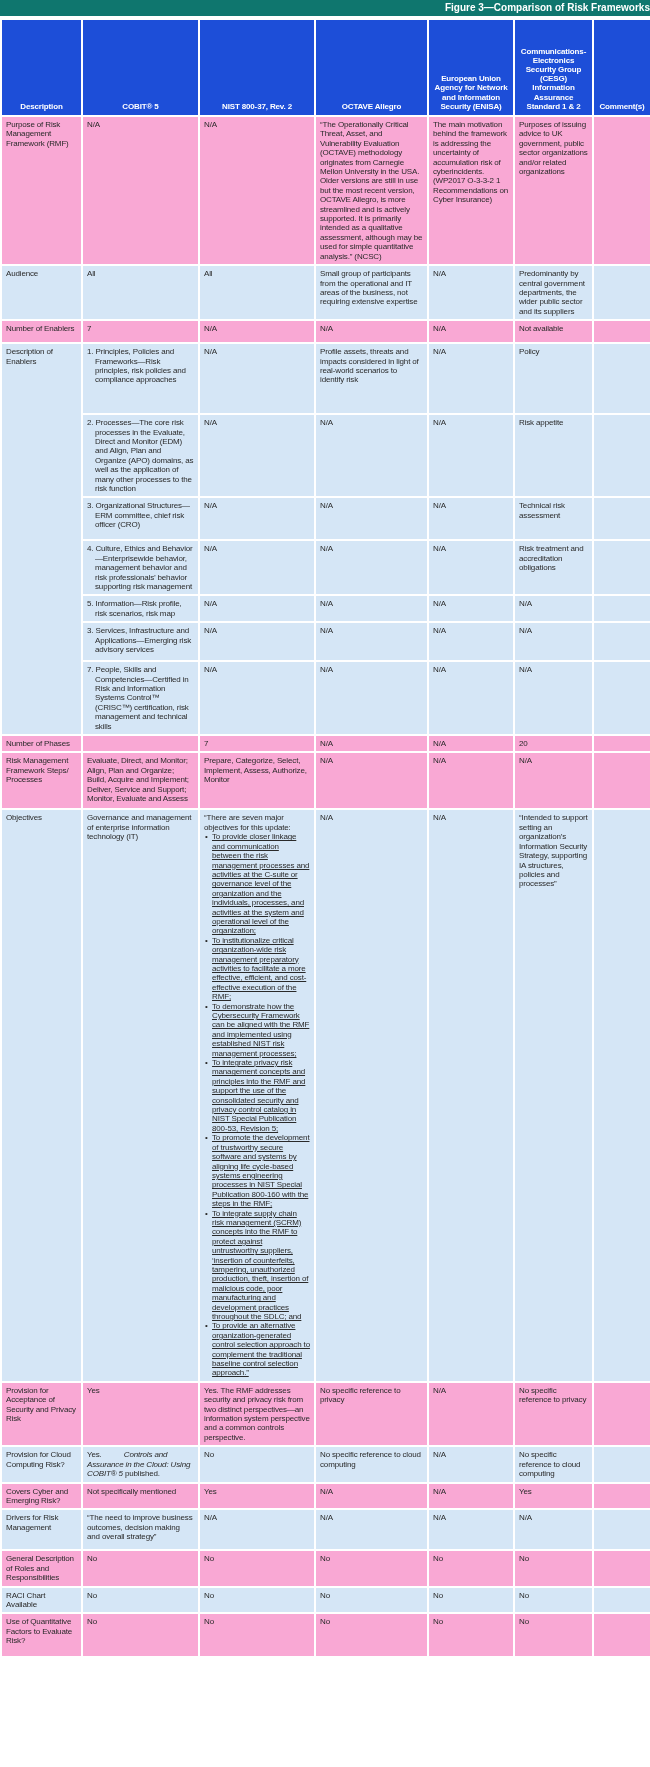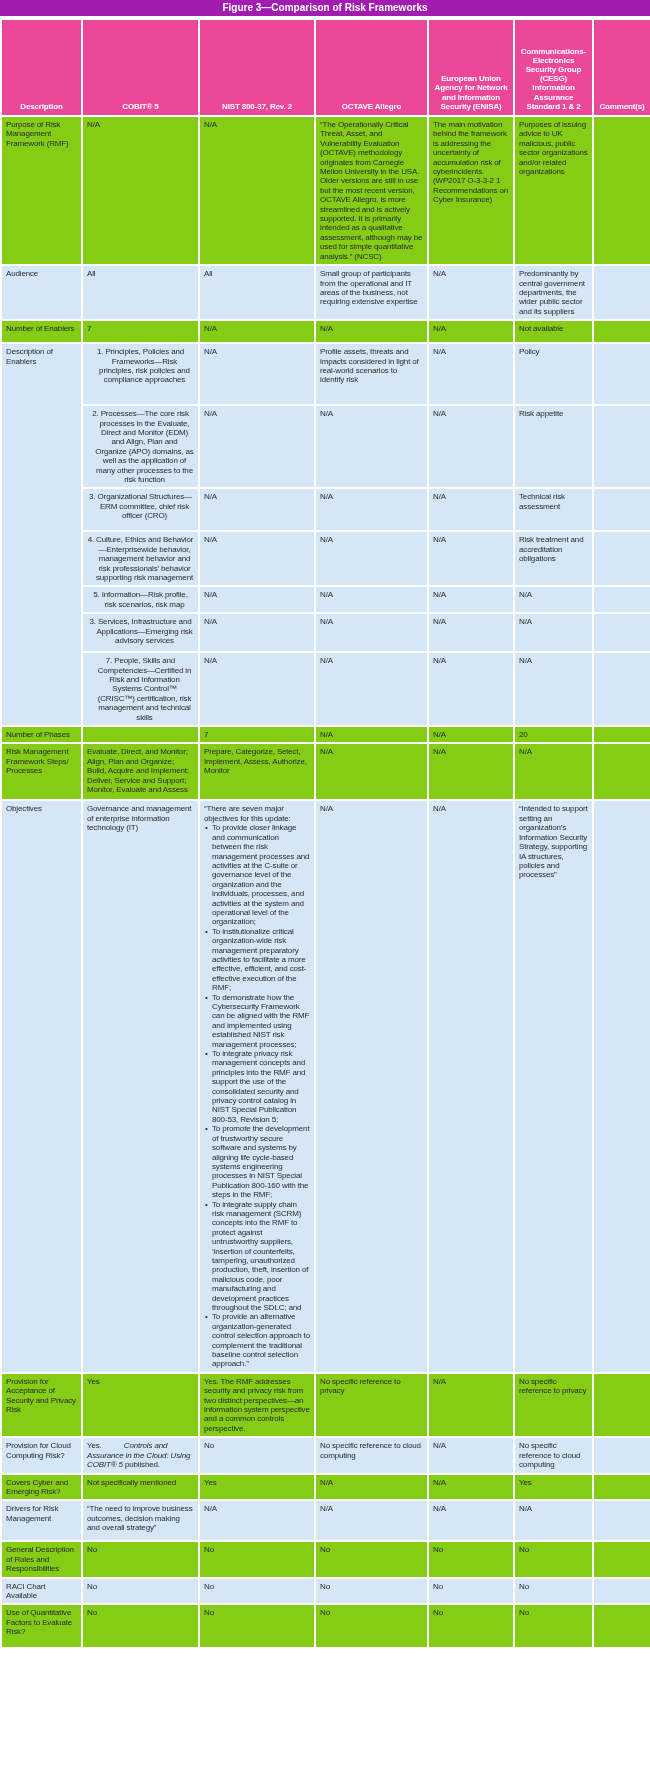--- a/index.html
+++ b/index.html
@@ -1,39 +1,39 @@
 <!DOCTYPE html>
 <html><head>
 <meta charset="utf-8">
 <style>
   html, body { margin: 0; padding: 0; background: #ffffff; }
   body { width: 650px; height: 1767px; overflow: hidden; font-family: "Liberation Sans", sans-serif; }
   .wrap { position: relative; width: 650px; }
   .title-bar {
-    height: 16px; background: #a21caf; color: #ffffff; text-align: center;
+    height: 16px; background: #0f766e; color: #ffffff; text-align: right;
     font-family: "Liberation Sans", sans-serif; font-weight: bold; font-size: 10px; line-height: 16px;
     border-bottom: 2px solid #ffffff;
   }
   table { border-collapse: collapse; table-layout: fixed; width: 650px; }
   th, td {
     border: 2px solid #ffffff; vertical-align: top; text-align: left;
     font-family: "Liberation Sans", sans-serif; font-size: 8px; line-height: 9.4px; color: #2a2a2a;
     padding: 3px 4px 3px 4px; letter-spacing: -0.15px;
   }
   th {
-    background: #ec4899; color: #ffffff; font-weight: bold; text-align: center; vertical-align: bottom;
+    background: #1d4ed8; color: #ffffff; font-weight: bold; text-align: center; vertical-align: bottom;
     font-size: 8px; line-height: 9.2px; padding-bottom: 4px; height: 88px;
   }
-  tr.dark td { background: #84cc16; }
+  tr.dark td { background: #f9a8d4; }
   tr.light td { background: #d5e6f6; }
   td.desc { background: #d5e6f6 !important; }
   ul { margin: 0; padding: 0 0 0 8px; list-style: none; }
-  ul li { position: relative; }
+  ul li { position: relative; text-decoration: underline; }
   ul li::before { content: "\2022"; position: absolute; left: -7px; }
-  .enum { display: block; padding-left: 8px; text-indent: -8px; text-align: center; }
+  .enum { display: block; padding-left: 8px; text-indent: -8px; }
   em { font-style: italic; margin-left: 20px; }
 </style>
 </head>
 <body>
 
 <div class="wrap">
   <div class="title-bar">Figure 3—Comparison of Risk Frameworks</div>
 
   <table>
     <colgroup>
@@ -57,21 +57,21 @@
       </tr>
     </thead>
     <tbody>
 
       <tr class="dark" style="height:121px">
         <td>Purpose of Risk Management Framework (RMF)</td>
         <td>N/A</td>
         <td>N/A</td>
         <td>“The Operationally Critical Threat, Asset, and Vulnerability Evaluation (OCTAVE) methodology originates from Carnegie Mellon University in the USA. Older versions are still in use but the most recent version, OCTAVE Allegro, is more streamlined and is actively supported. It is primarily intended as a qualitative assessment, although may be used for simple quantitative analysis.” (NCSC)</td>
         <td>The main motivation behind the framework is addressing the uncertainty of accumulation risk of cyberincidents. (WP2017 O-3-3-2 1 Recommendations on Cyber Insurance)</td>
-        <td>Purposes of issuing advice to UK malicious, public sector organizations and/or related organizations</td>
+        <td>Purposes of issuing advice to UK government, public sector organizations and/or related organizations</td>
         <td></td>
       </tr>
 
       <tr class="light" style="height:52px">
         <td>Audience</td>
         <td>All</td>
         <td>All</td>
         <td>Small group of participants from the operational and IT areas of the business, not requiring extensive expertise</td>
         <td>N/A</td>
         <td>Predominantly by central government departments, the wider public sector and its suppliers</td>
@@ -81,21 +81,21 @@
       <tr class="dark" style="height:23px">
         <td>Number of Enablers</td>
         <td>7</td>
         <td>N/A</td>
         <td>N/A</td>
         <td>N/A</td>
         <td>Not available</td>
         <td></td>
       </tr>
 
-      <tr class="light" style="height:62px">
+      <tr class="light" style="height:71px">
         <td class="desc" rowspan="7">Description of Enablers</td>
         <td>
             <span class="enum">1. Principles, Policies and Frameworks—Risk principles, risk policies and compliance approaches</span>
           </td>
         <td>N/A</td>
         <td>Profile assets, threats and impacts considered in light of real-world scenarios to identify risk</td>
         <td>N/A</td>
         <td>Policy</td>
         <td></td>
       </tr>

